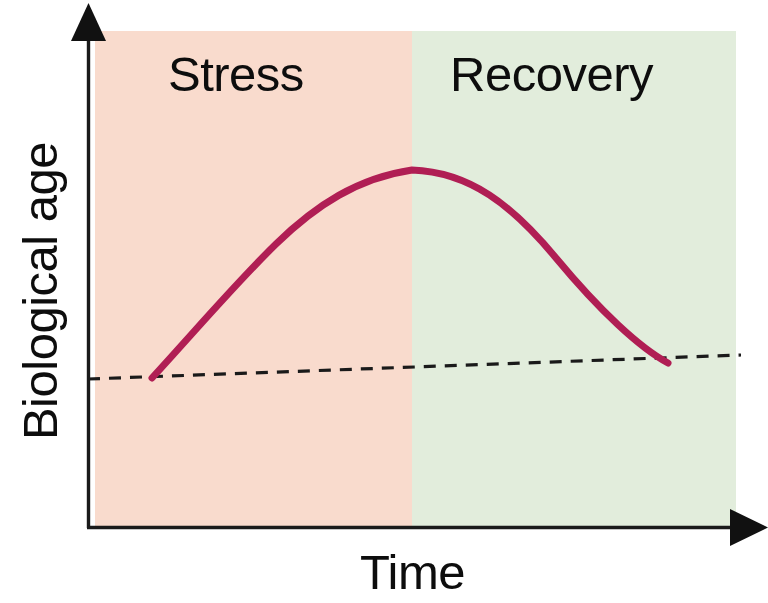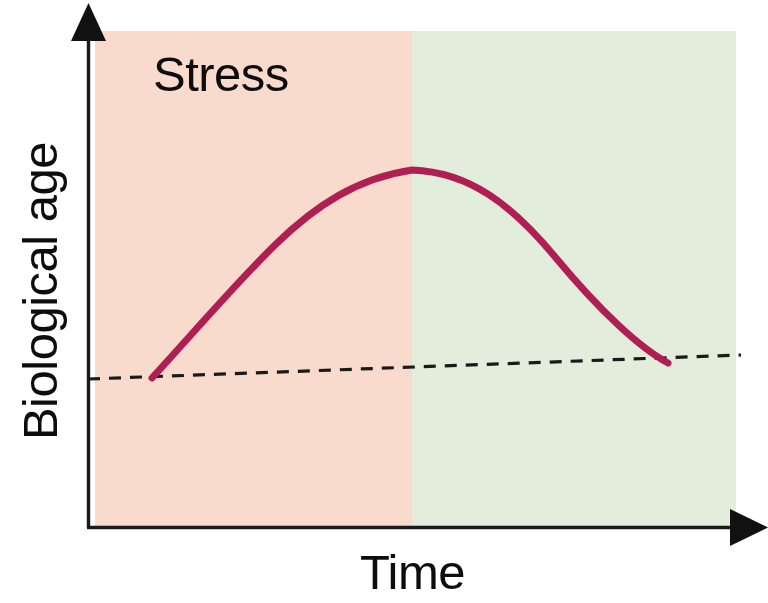--- a/index.html
+++ b/index.html
@@ -31,21 +31,21 @@
     position: absolute;
     font-family: "Liberation Sans", sans-serif;
     font-size: 49px;
     font-weight: 400;
     color: #0d0d0d;
     letter-spacing: -0.5px;
     white-space: nowrap;
     line-height: 1;
   }
   #stress-label {
-    left: 153px;
+    left: 168px;
     top: 50px;
   }
   #recovery-label {
     left: 450px;
     top: 50px;
   }
   #xaxis-title {
     position: absolute;
     left: 0px;
     top: 548px;
@@ -104,20 +104,21 @@
     <polygon points="88.5,3 106,41 71,41" fill="#111111"></polygon>
 
     <line x1="87" y1="527.5" x2="742" y2="527.5" stroke="#1a1a1a" stroke-width="3.4"></line>
 
     <polygon points="768,527.5 730,546 730,509" fill="#111111"></polygon>
 
   </svg>
 
   <div class="region-label" id="stress-label">Stress</div>
 
+  <div class="region-label" id="recovery-label">Recovery</div>
 
   <div id="xaxis-title">Time</div>
 
   <div id="yaxis-title-wrap">
     <span id="yaxis-title">Biological age</span>
   </div>
 
 </div>
 
 </body></html>

